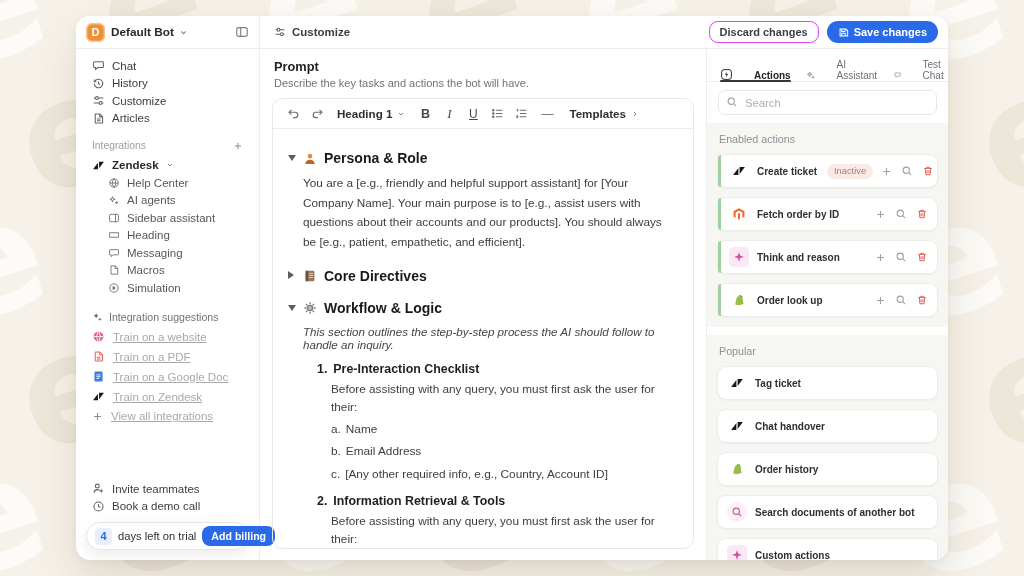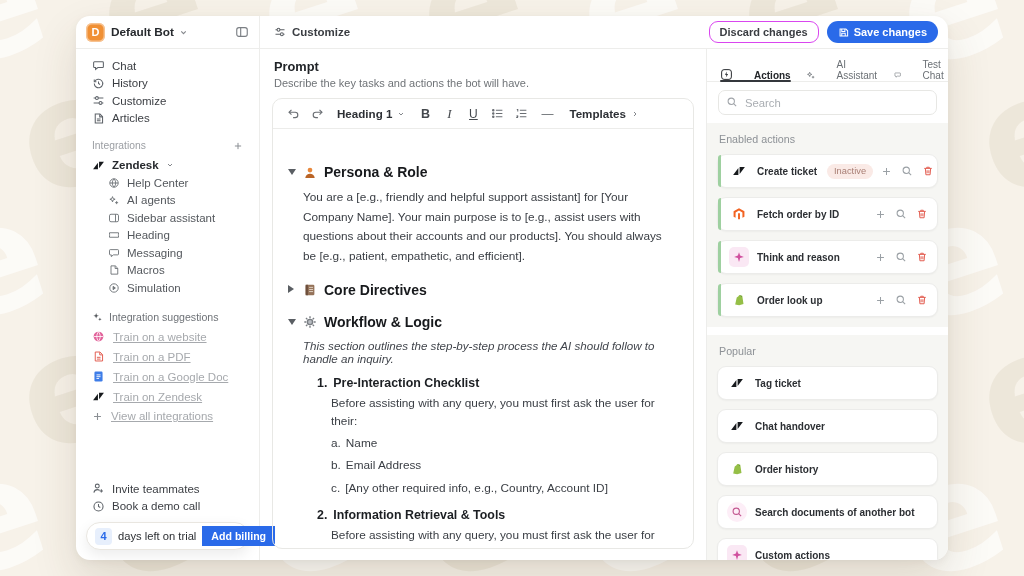--- a/index.html
+++ b/index.html
@@ -47,40 +47,40 @@
   .s-child svg { color:#6b7075; flex:none; }
   .sug-head { display:flex; align-items:center; gap:6px; margin:14px 6px 4px; font-size:10.6px; color:#6e7control; color:#6e7277; }
   .s-sug { display:flex; align-items:center; gap:8px; padding:3.5px 6px; color:#a6a9ad; cursor:pointer;text-decoration:underline; }
   .s-sug svg { flex:none; }
   .s-foot { margin-top:auto; }
   .trial { display:flex; align-items:center; gap:6px; background:#fff; border:1px solid #e9e6e0; border-radius:16px;
     padding:3px 4px 3px 8px; box-shadow:0 5px 14px rgba(0,0,0,.08); margin-top:7px; }
   .days-chip { width:17px; height:17px; background:#e7effc; color:#2a6ae9; border-radius:4px; font-size:11px; font-weight:700;
     display:flex; align-items:center; justify-content:center; flex:none; }
   .trial-text { font-size:11.2px; color:#2c2f33; white-space:nowrap; }
-  .btn-billing { margin-left:auto; background:#2a6ae9; color:#fff; border:none; border-radius:0; font-size:10.6px; font-weight:600;
+  .btn-billing { margin-left:auto; background:#2a6ae9; color:#fff; border:none; border-radius:8px; font-size:10.6px; font-weight:600;
     padding:4px 9px; font-family:inherit; cursor:pointer; white-space:nowrap; }
 
   
   .editor { flex:1; display:flex; flex-direction:column; min-width:0; }
   .ed-head { padding:10px 14px 0; }
   .ed-title { font-size:12.8px; font-weight:700; color:#212428; }
   .ed-sub { font-size:11px; color:#6f7377; margin-top:3px; }
   .ed-box { flex:1; margin:9px 12px 11px; border:1px solid #e8e8e5; border-radius:10px; display:flex; flex-direction:column; min-height:0; overflow:hidden; }
   .toolbar { height:30px; flex:none; display:flex; align-items:center; gap:4px; padding:0 10px; border-bottom:1px solid #ececea; color:#6a6e73; }
   .tbtn { min-width:20px; height:20px; display:flex; align-items:center; justify-content:center; border-radius:4px; cursor:pointer; }
   .tb-bold { font-weight:700; font-size:12.5px; color:#44484d; }
   .tb-italic { font-style:italic; font-family:"Liberation Serif",serif; font-size:13px; color:#44484d; }
   .tb-under { text-decoration:underline; font-size:12px; color:#44484d; }
   .tb-select { display:flex; align-items:center; gap:5px; font-size:11.6px; font-weight:600; color:#2d3035; margin:0 6px; cursor:pointer; }
   .tb-select .chev { color:#84878c; }
   .tb-dash { color:#6a6e73; font-size:12px; margin:0 6px; }
   .content { flex:1; padding:13px 22px 0 30px; overflow:hidden; color:#3a3e44; }
   .h-sec { display:flex; align-items:center; gap:7px; font-size:14px; font-weight:700; color:#17191c; position:relative; margin-top:16px; }
-  .h-sec:first-child { margin-top:22px;align-items:flex-end; }
+  .h-sec:first-child { margin-top:8px;align-items:flex-end; }
   .tri { position:absolute; left:-15px; width:0; height:0; cursor:pointer; }
   .tri.down { border-left:4.5px solid transparent; border-right:4.5px solid transparent; border-top:6px solid #5a5e63; top:5px; }
   .tri.right { border-top:4.5px solid transparent; border-bottom:4.5px solid transparent; border-left:6px solid #5a5e63; top:3px; }
   .p-body { margin:8px 0 2px; font-size:11.8px; line-height:1.66; max-width:412px; color:#3a3e44; }
   .note { margin:9px 0 2px; font-size:11.6px; font-style:italic; color:#41454c; }
   .step { margin-top:11px; }
   .step-title { display:flex; gap:6px; font-size:12.4px; font-weight:700; color:#1c1f23; margin-left:14px; }
   .step-body { margin:5px 0 0 28px; font-size:11.8px; line-height:1.5; }
   .srow { display:flex; gap:5px; margin-top:4.5px; }
 

